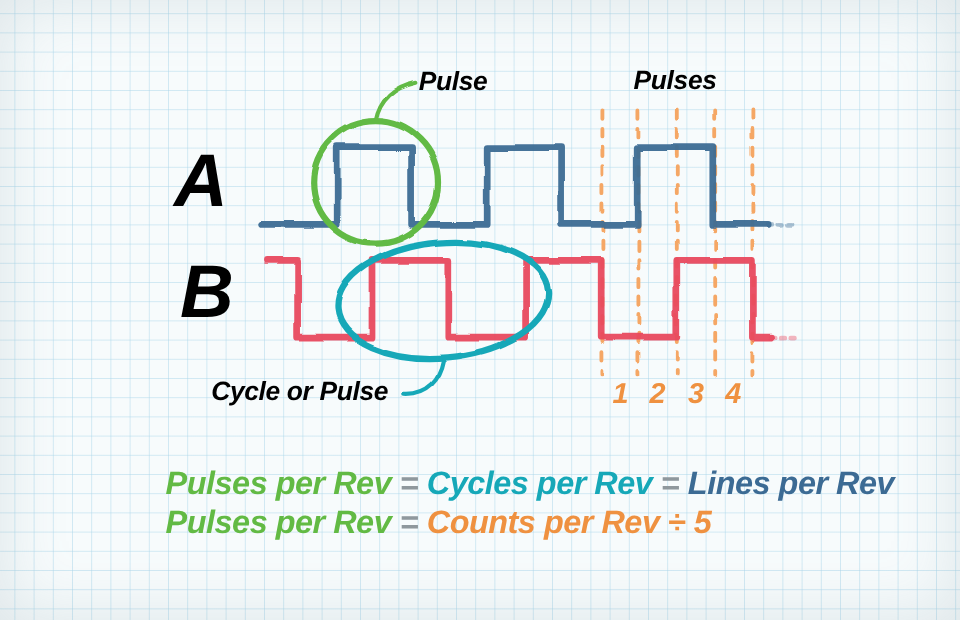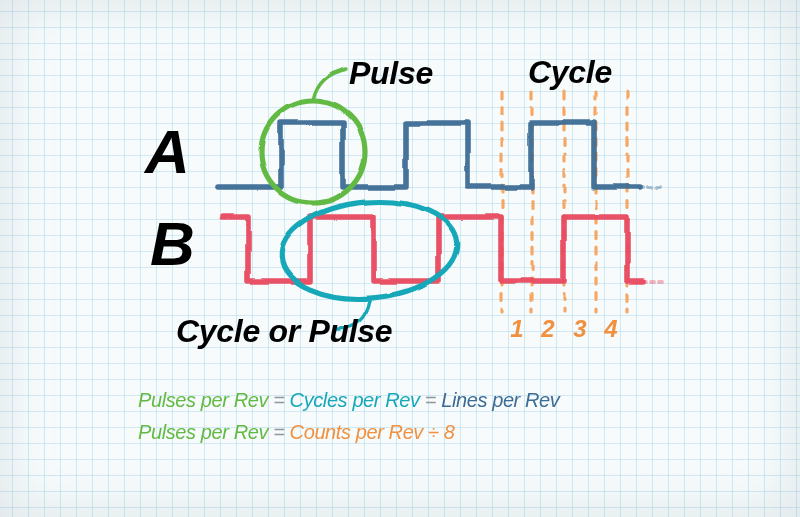--- a/index.html
+++ b/index.html
@@ -21,32 +21,32 @@
     box-shadow:inset 0 0 55px rgba(125,148,158,.22);
   }
   svg.diagram{position:absolute;left:0;top:0;}
   .lbl{
     position:absolute;font-weight:bold;font-style:italic;
     white-space:nowrap;letter-spacing:-0.3px;
   }
   .lbl-signal{font-size:62px;line-height:1;}
   #label-a{left:145px;top:121px;}
   #label-b{left:150px;top:213px;}
-  .lbl-callout{font-size:32px;line-height:1;}
+  .lbl-callout{font-size:22px;line-height:1;}
   #label-pulse{left:349px;top:57px;}
   #label-counts{left:528px;top:56px;}
   #label-cycle{left:176px;top:315px;}
   #count-numbers{position:absolute;left:0;top:317px;width:800px;height:26px;}
   #count-numbers span{
     position:absolute;transform:translateX(-50%);
     font-weight:bold;font-style:italic;font-size:24px;line-height:1;
   }
   .formula{
-    position:absolute;left:138px;font-weight:normal;font-style:italic;
-    font-size:20px;line-height:1;letter-spacing:-0.4px;white-space:nowrap;
+    position:absolute;left:138px;font-weight:bold;font-style:italic;
+    font-size:27px;line-height:1;letter-spacing:-0.4px;white-space:nowrap;
   }
   #formula-line1{top:390px;}
   #formula-line2{top:422px;}
 </style>
 </head>
 <body>
 
 <div class="page">
 
   <svg class="diagram" width="800" height="517" viewBox="0 0 800 517">
@@ -74,27 +74,27 @@
       <ellipse id="pulse-circle" fill="none" stroke-width="5.2" cx="313" cy="152" rx="52" ry="51" stroke="#62ba44"></ellipse>
       <ellipse id="cycle-ellipse" fill="none" stroke-width="5.2" cx="369" cy="250" rx="88" ry="48" transform="rotate(-5 369 250)" stroke="#16a8b8"></ellipse>
       <path id="cycle-connector" fill="none" stroke-width="3.4" stroke-linecap="round" d="M 336 329 C 356 330 367 316 370 300" stroke="#16a8b8"></path>
     </g>
   </svg>
 
   <div class="lbl lbl-signal" id="label-a">A</div>
   <div class="lbl lbl-signal" id="label-b">B</div>
 
   <div class="lbl lbl-callout" id="label-pulse">Pulse</div>
-  <div class="lbl lbl-callout" id="label-counts">Cycle</div>
+  <div class="lbl lbl-callout" id="label-counts">Pulses</div>
   <div class="lbl lbl-callout" id="label-cycle">Cycle or Pulse</div>
 
   <div id="count-numbers">
       <span style="left: 517px; color: rgb(239, 145, 64);">1</span>
       <span style="left: 548px; color: rgb(239, 145, 64);">2</span>
       <span style="left: 580px; color: rgb(239, 145, 64);">3</span>
       <span style="left: 611px; color: rgb(239, 145, 64);">4</span>
     </div>
 
   <div class="formula" id="formula-line1"><span style="color: rgb(98, 186, 68);">Pulses per Rev</span><span style="color: rgb(143, 152, 157);"> = </span><span style="color: rgb(22, 168, 184);">Cycles per Rev</span><span style="color: rgb(143, 152, 157);"> = </span><span style="color: rgb(60, 107, 148);">Lines per Rev</span></div>
-  <div class="formula" id="formula-line2"><span style="color: rgb(98, 186, 68);">Pulses per Rev</span><span style="color: rgb(143, 152, 157);"> = </span><span style="color: rgb(239, 145, 64);">Counts per Rev ÷ 8</span></div>
+  <div class="formula" id="formula-line2"><span style="color: rgb(98, 186, 68);">Pulses per Rev</span><span style="color: rgb(143, 152, 157);"> = </span><span style="color: rgb(239, 145, 64);">Counts per Rev ÷ 5</span></div>
 
   <div class="vignette"></div>
 </div>
 
 </body></html>

